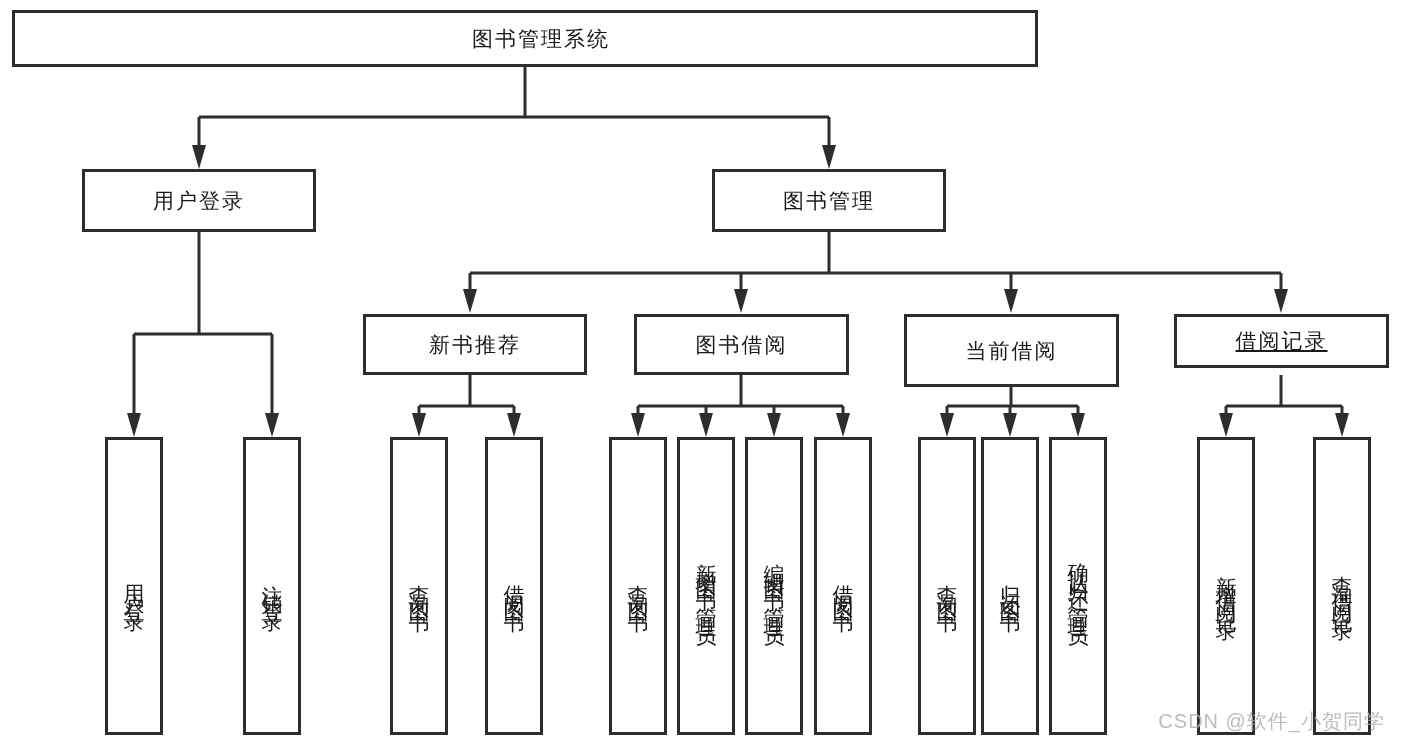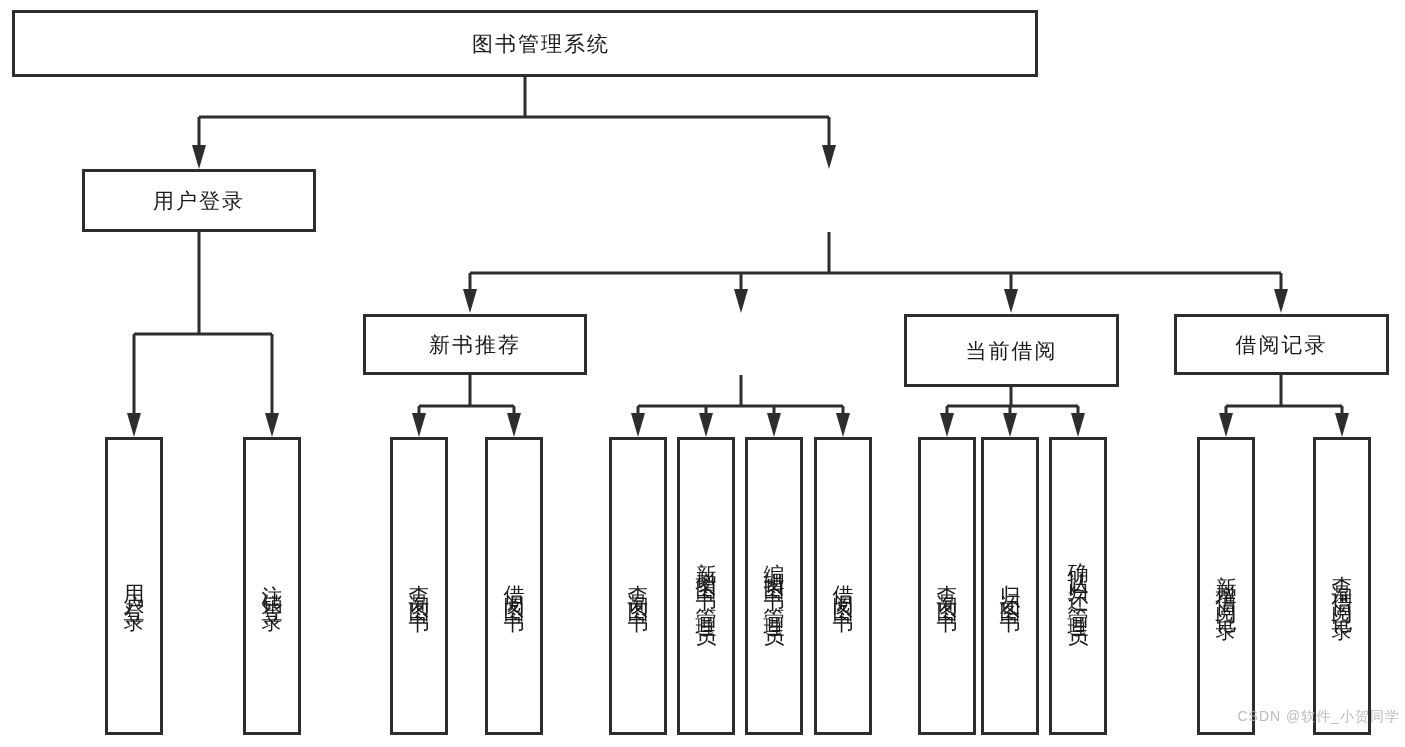--- a/index.html
+++ b/index.html
@@ -49,23 +49,23 @@
     writing-mode: vertical-rl;
     text-orientation: mixed;
     text-align: center;
     line-height: 52px;
     font-size: 21px;
     letter-spacing: 9px;
     color: var(--text, #1a1a1a);
   }
   .watermark {
     position: absolute;
-    right: 5px;
+    right: 20px;
     top: 708px;
-    font-size: 14px;
+    font-size: 20px;
     letter-spacing: 1px;
     color: var(--wm, #b0b0b0);
     opacity: 0.85;
     z-index: 5;
     white-space: nowrap;
   }
 </style>
 </head>
 <body style="--line: #2d2d2d; --text: #1a1a1a; --wm: #b0b0b0;">
 
@@ -107,27 +107,29 @@
       <polygon points="767,413 781,413 774,437"></polygon>
       <polygon points="836,413 850,413 843,437"></polygon>
       <polygon points="940,413 954,413 947,437"></polygon>
       <polygon points="1003,413 1017,413 1010,437"></polygon>
       <polygon points="1071,413 1085,413 1078,437"></polygon>
       <polygon points="1219,413 1233,413 1226,437"></polygon>
       <polygon points="1335,413 1349,413 1342,437"></polygon>
     </g>
   </svg>
 
-  <div class="hbox" style="left:12px; top:10px; width:1026px; height:67px;padding-left:32px;">图书管理系统</div>
+  <div class="hbox" style="left:12px; top:10px; width:1026px; height:57px;padding-left:32px;">图书管理系统</div>
 
   <div class="hbox" style="left:82px; top:169px; width:234px; height:63px;">用户登录</div>
+  <div class="hbox" style="left:712px; top:169px; width:234px; height:63px;">图书管理</div>
 
   <div class="hbox" style="left:363px; top:314px; width:224px; height:61px;">新书推荐</div>
+  <div class="hbox" style="left:634px; top:314px; width:215px; height:61px;">图书借阅</div>
   <div class="hbox" style="left:904px; top:314px; width:215px; height:73px;">当前借阅</div>
-  <div class="hbox" style="left:1174px; top:314px; width:215px; height:61px;">借阅记录</div>
+  <div class="hbox" style="left:1174px; top:314px; width:215px; height:54px;text-decoration:underline;">借阅记录</div>
 
   <div class="vbox" style="left:105px;">用户登录</div>
   <div class="vbox" style="left:243px;">注销登录</div>
   <div class="vbox" style="left:390px;">查询图书</div>
   <div class="vbox" style="left:485px;">借阅图书</div>
   <div class="vbox" style="left:609px;">查询图书</div>
   <div class="vbox" style="left:677px;">新增图书（管理员）</div>
   <div class="vbox" style="left:745px;">编辑图书（管理员）</div>
   <div class="vbox" style="left:814px;">借阅图书</div>
   <div class="vbox" style="left:918px;">查询图书</div>

